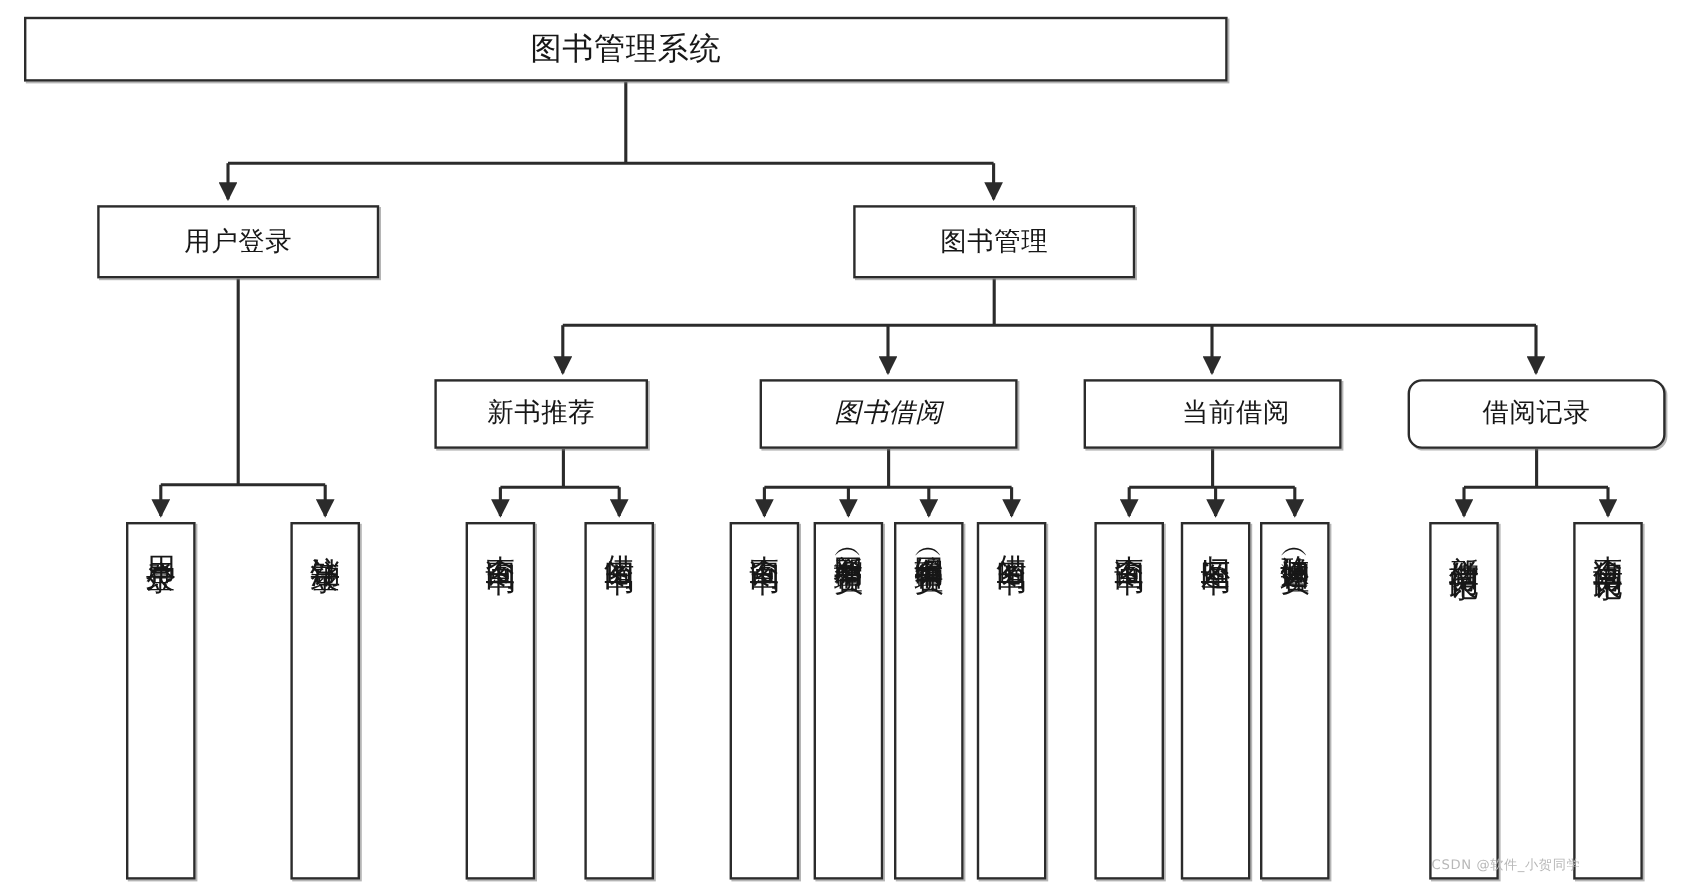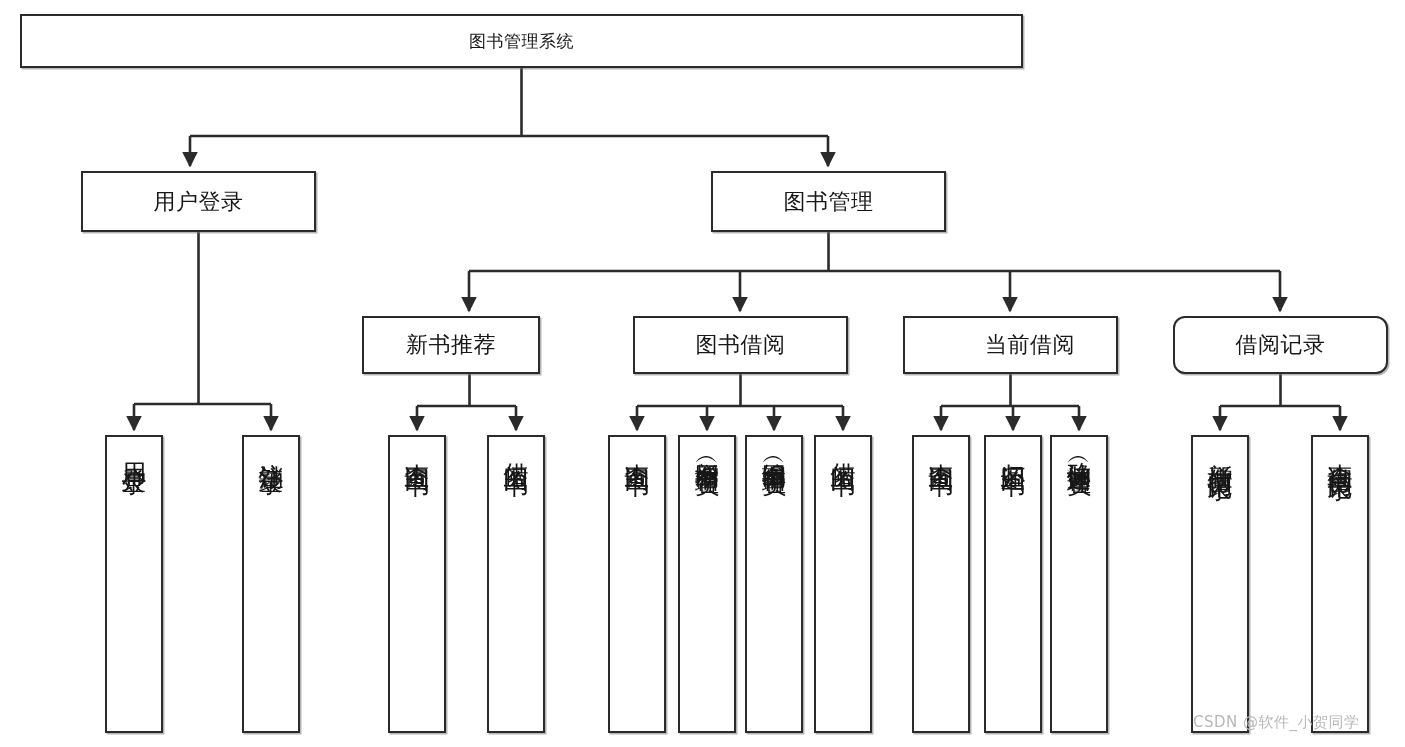--- a/index.html
+++ b/index.html
@@ -36,39 +36,39 @@
     display:block;
     line-height:1.18;
     letter-spacing:0.5px;
     color:#171717;
   }
   
   .node.h .lbl{
     font-size:22px;
     white-space:nowrap;
   }
-  .node.root .lbl{ font-size:17px; }
+  .node.root .lbl{ font-size:26px; }
   
   .node.v{
     align-items:flex-start;
     justify-content:center;
     padding-top:6px;
   }
   .node.v .lbl{
     writing-mode:vertical-rl;
     text-orientation:upright;
     font-size:25px;
     line-height:1.0;
     letter-spacing:3px;
     white-space:nowrap;
   }
   .node.v.tall .lbl{ font-size:24px; letter-spacing:1.5px; }
   .watermark{
     position:absolute;
-    font-size:15px;
+    font-size:11px;
     color:#b8b8b8;
     white-space:nowrap;
     letter-spacing:0.5px;
     font-family:"DejaVu Sans","Liberation Sans",sans-serif;
   }
 </style>
 </head>
 <body>
 
 <div id="canvas">
@@ -130,21 +130,21 @@
   <div class="node h" style="left:81px; top:171px; width:235px; height:61px;">
     <span class="lbl">用户登录</span>
   </div>
   <div class="node h" style="left:711px; top:171px; width:235px; height:61px;text-align:center;">
     <span class="lbl">图书管理</span>
   </div>
 
   <div class="node h" style="left:362px; top:316px; width:178px; height:58px;">
     <span class="lbl">新书推荐</span>
   </div>
-  <div class="node h" style="left:633px; top:316px; width:215px; height:58px;">
+  <div class="node h" style="left:633px; top:316px; width:215px; height:58px;font-style:italic;">
     <span class="lbl">图书借阅</span>
   </div>
   <div class="node h" style="left:903px; top:316px; width:215px; height:58px;padding-left:39px;">
     <span class="lbl">当前借阅</span>
   </div>
   <div class="node h" style="left:1173px; top:316px; width:215px; height:58px;border-radius:12px;">
     <span class="lbl">借阅记录</span>
   </div>
 
   <div class="node v" style="left:105px; top:435px; width:58px; height:298px;">

